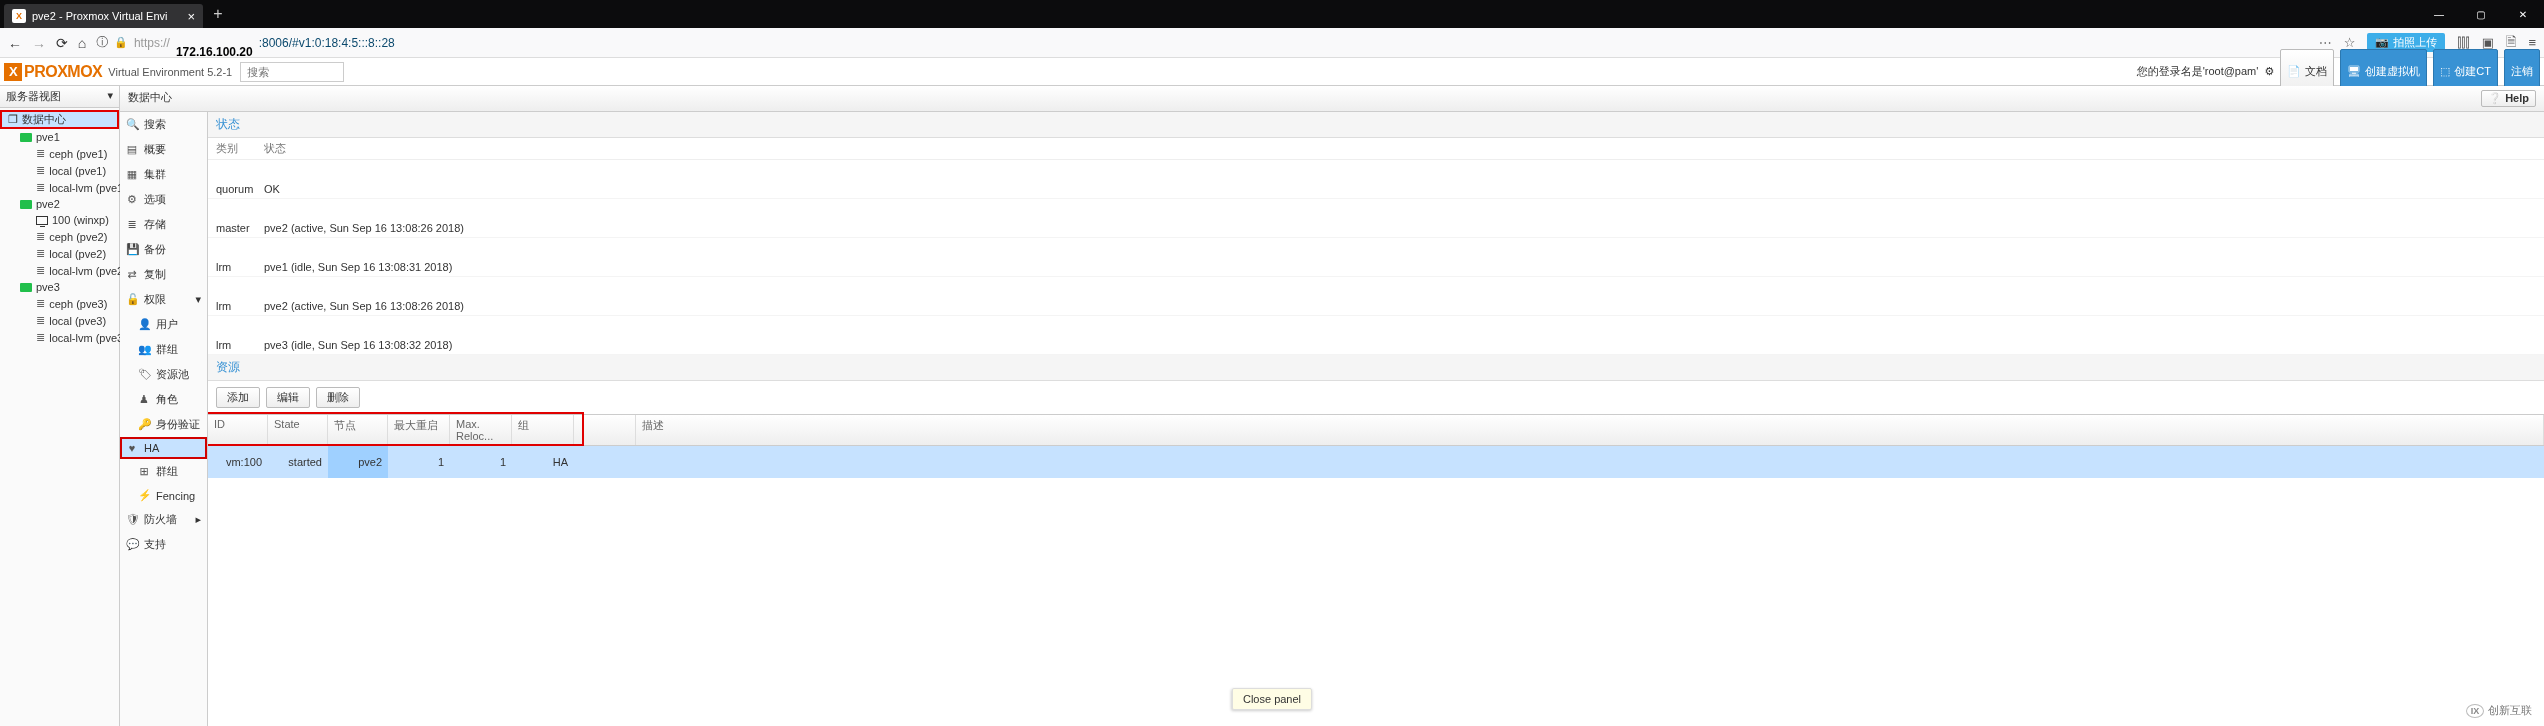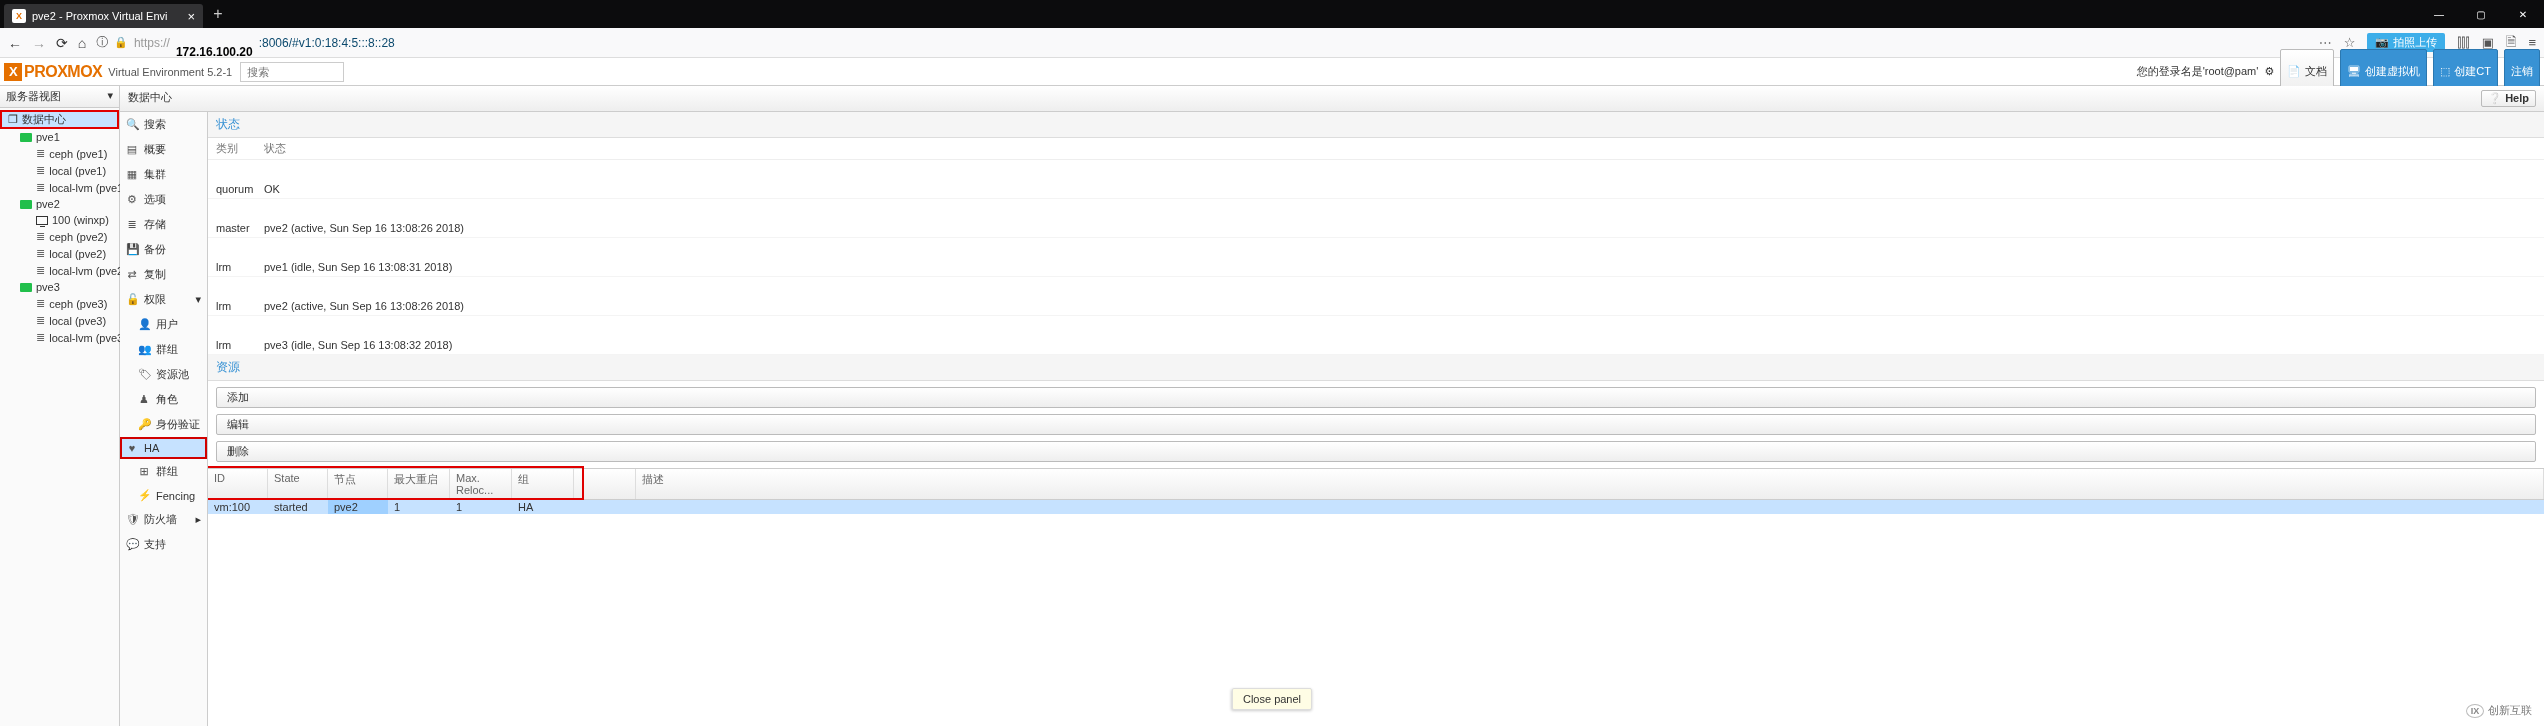--- a/index.html
+++ b/index.html
@@ -69,27 +69,27 @@
 .menu-icon { width: 12px; text-align: center; color: #555; }
 
 
 .main-content { flex: 1; overflow: auto; }
 .section-title { background: #f5f5f5; border-bottom: 1px solid #ddd; padding: 4px 8px; font-size: 12px; color: #3892d4; }
 .status-header { display: flex; border-bottom: 1px solid #eee; padding: 3px 8px; font-size: 11px; color: #777; }
 .status-header .col1 { width: 48px; }
 .status-row { display: flex; padding: 3px 8px; font-size: 11px; border-bottom: 1px solid #f4f4f4; margin-top: 20px; }
 .status-row .col1 { width: 48px; }
 
-.btn-row { padding: 6px 8px; display: flex; gap: 6px; flex-direction: column; }
+.btn-row { padding: 6px 8px; display: flex; gap: 6px; }
 .small-btn { border: 1px solid #bbb; background: linear-gradient(#fff,#eee); padding: 2px 10px; font-size: 11px; border-radius: 2px; }
 
 .grid-header { display: flex; background: linear-gradient(#fff,#eee); border-bottom: 1px solid #ccc; border-top: 1px solid #ccc; font-size: 11px; color: #666; }
 .grid-header .gc { padding: 3px 6px; border-right: 1px solid #ddd; }
 .grid-row { display: flex; font-size: 11px; background: #c6e2ff; }
-.grid-row .gc { padding: 1px 6px; }
+.grid-row .gc { padding: 10px 6px; text-align: right; }
 .grid-row .pve2-cell { background: #9fd0ff; }
 .gc.c1{width:60px;} .gc.c2{width:60px;} .gc.c3{width:60px;} .gc.c4{width:62px;} .gc.c5{width:62px;} .gc.c6{width:62px;} .gc.c7{width:62px;} .gc.c8{flex:1;}
 .grid-highlight-wrap { position: relative; }
 .red-overlay { position: absolute; top: -2px; left: -2px; width: 378px; height: 34px; border: 2px solid #e00000; pointer-events: none; }
 
 .close-panel-tip { position: fixed; bottom: 16px; left: 50%; transform: translateX(-50%); background: #fffde5; border: 1px solid #ddd; padding: 4px 10px; font-size: 11px; border-radius: 2px; box-shadow: 0 1px 3px rgba(0,0,0,0.2); }
 
 .watermark { position: fixed; right: 12px; bottom: 8px; font-size: 11px; color: #777; display:flex; align-items:center; gap:4px;}
 .watermark-logo { width:18px; height:14px; border:1px solid #bbb; border-radius:50%; display:flex; align-items:center; justify-content:center; font-size:9px; font-weight:bold; color:#888;}
 </style>

